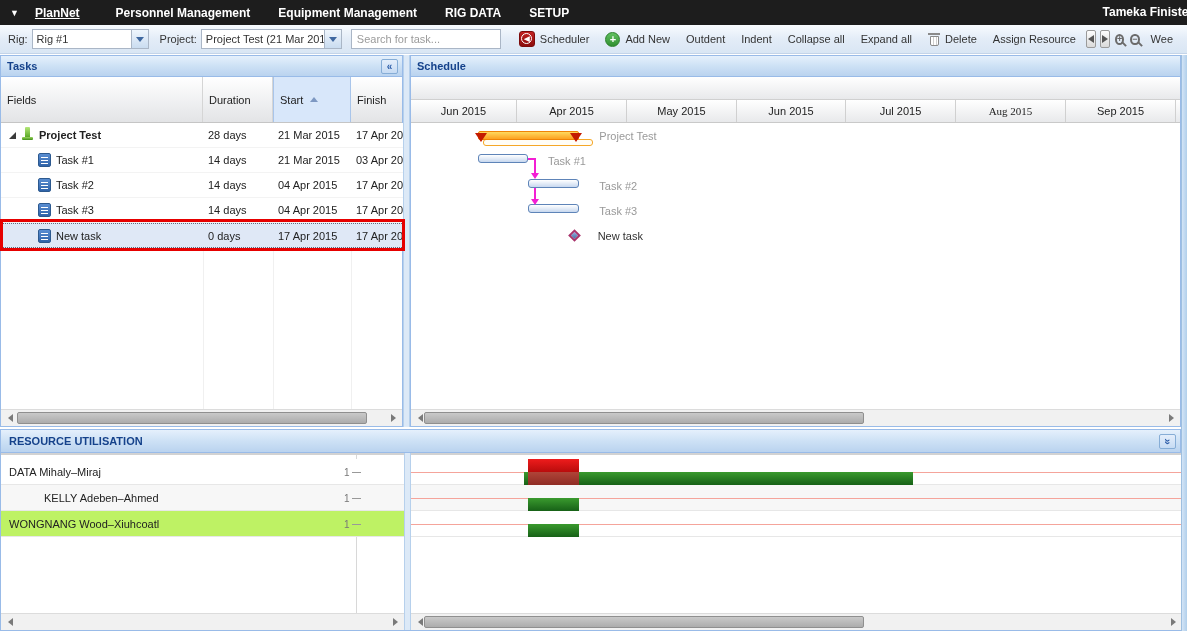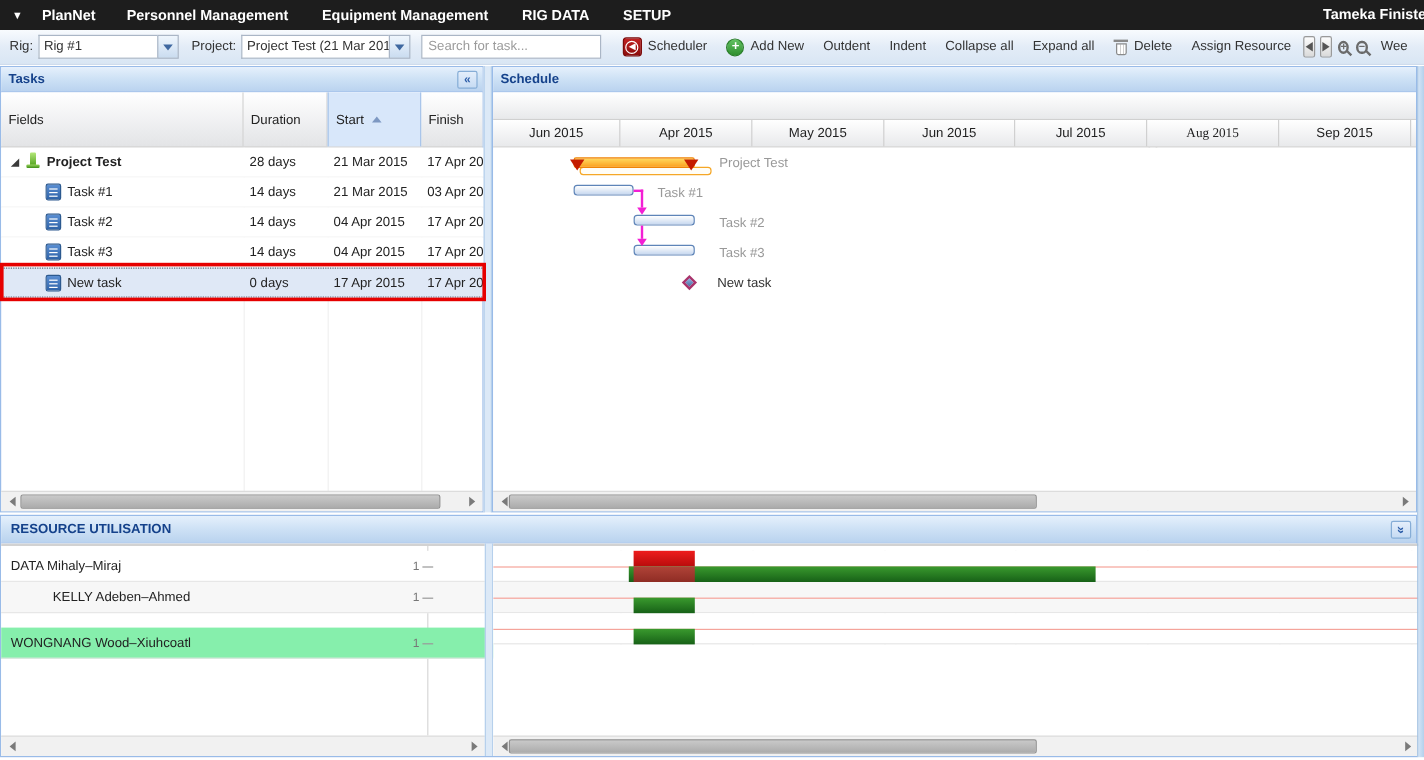--- a/index.html
+++ b/index.html
@@ -4,21 +4,21 @@
 <style>
   * { box-sizing: border-box; margin: 0; padding: 0; }
   html,body { width:1187px; }
   body { font-family:"Liberation Sans",sans-serif; font-size:11px; color:#222; background:#fff; }
   #app { position:relative; width:1187px; height:633px; overflow:hidden; background:#fff; }
 
   
   .menubar { position:absolute; top:0; left:0; right:0; height:25px; background:#1d1d1d;
              color:#fff; display:flex; align-items:center; font-weight:bold; font-size:12px; overflow:hidden; }
   .menu-caret { margin:0 16px 0 10px; font-size:9px; }
-  .brand { margin-right:26px; }
+  .brand { margin-right:36px;text-decoration:underline; }
   .menubar nav { display:flex; gap:28px; }
   .user { position:absolute; right:-6px; top:5px; }
 
   
   .toolbar { position:absolute; top:25px; left:0; right:0; height:29px;
              background:linear-gradient(#f8fbfe,#e3ecf7 50%,#d9e6f4);
              border-bottom:1px solid #c3d4e9; display:flex; align-items:center;
              padding:0 6px; white-space:nowrap; overflow:hidden; color:#333; }
   .tb-label { margin:0 4px 0 2px; }
   .combo { display:flex; height:20px; margin-right:9px; }
@@ -359,21 +359,21 @@
     <div class="res-row" style="top: 4px; width: 403px; background: rgb(255, 255, 255);">
           <span style="position: absolute; left: 8px; top: 7px;">DATA Mihaly–Miraj</span>
           <span style="position: absolute; left: 343px; top: 8px; color: rgb(119, 119, 119); font-size: 10px;">1</span>
           <span style="position: absolute; left: 351px; top: 13px; width: 9px; height: 1px; background: rgb(153, 153, 153);"></span>
         </div>
         <div class="res-row" style="top: 30px; width: 403px; background: rgb(247, 247, 247);">
           <span style="position: absolute; left: 18px; top: 7px; padding-left: 25px;">KELLY Adeben–Ahmed</span>
           <span style="position: absolute; left: 343px; top: 8px; color: rgb(119, 119, 119); font-size: 10px;">1</span>
           <span style="position: absolute; left: 351px; top: 13px; width: 9px; height: 1px; background: rgb(153, 153, 153);"></span>
         </div>
-        <div class="res-row" style="top: 68px; width: 475px; background: #86efac;">
+        <div class="res-row" style="top: 56px; width: 475px; background: #bef264;">
           <span style="position: absolute; left: 8px; top: 7px;">WONGNANG Wood–Xiuhcoatl</span>
           <span style="position: absolute; left: 343px; top: 8px; color: rgb(119, 119, 119); font-size: 10px;">1</span>
           <span style="position: absolute; left: 351px; top: 13px; width: 9px; height: 1px; background: rgb(153, 153, 153);"></span>
         </div>
       </div>
     <div class="splitter" style="left:403px;top:23px;width:7px;bottom:0;height:auto;"></div>
     <div class="res-chart" id="res-chart">
       <div class="hscroll" style="left:0;right:0;bottom:0;">
         <div class="sb-arrow" style="left:1px;">
             <i class="sb-tri-l"></i>

